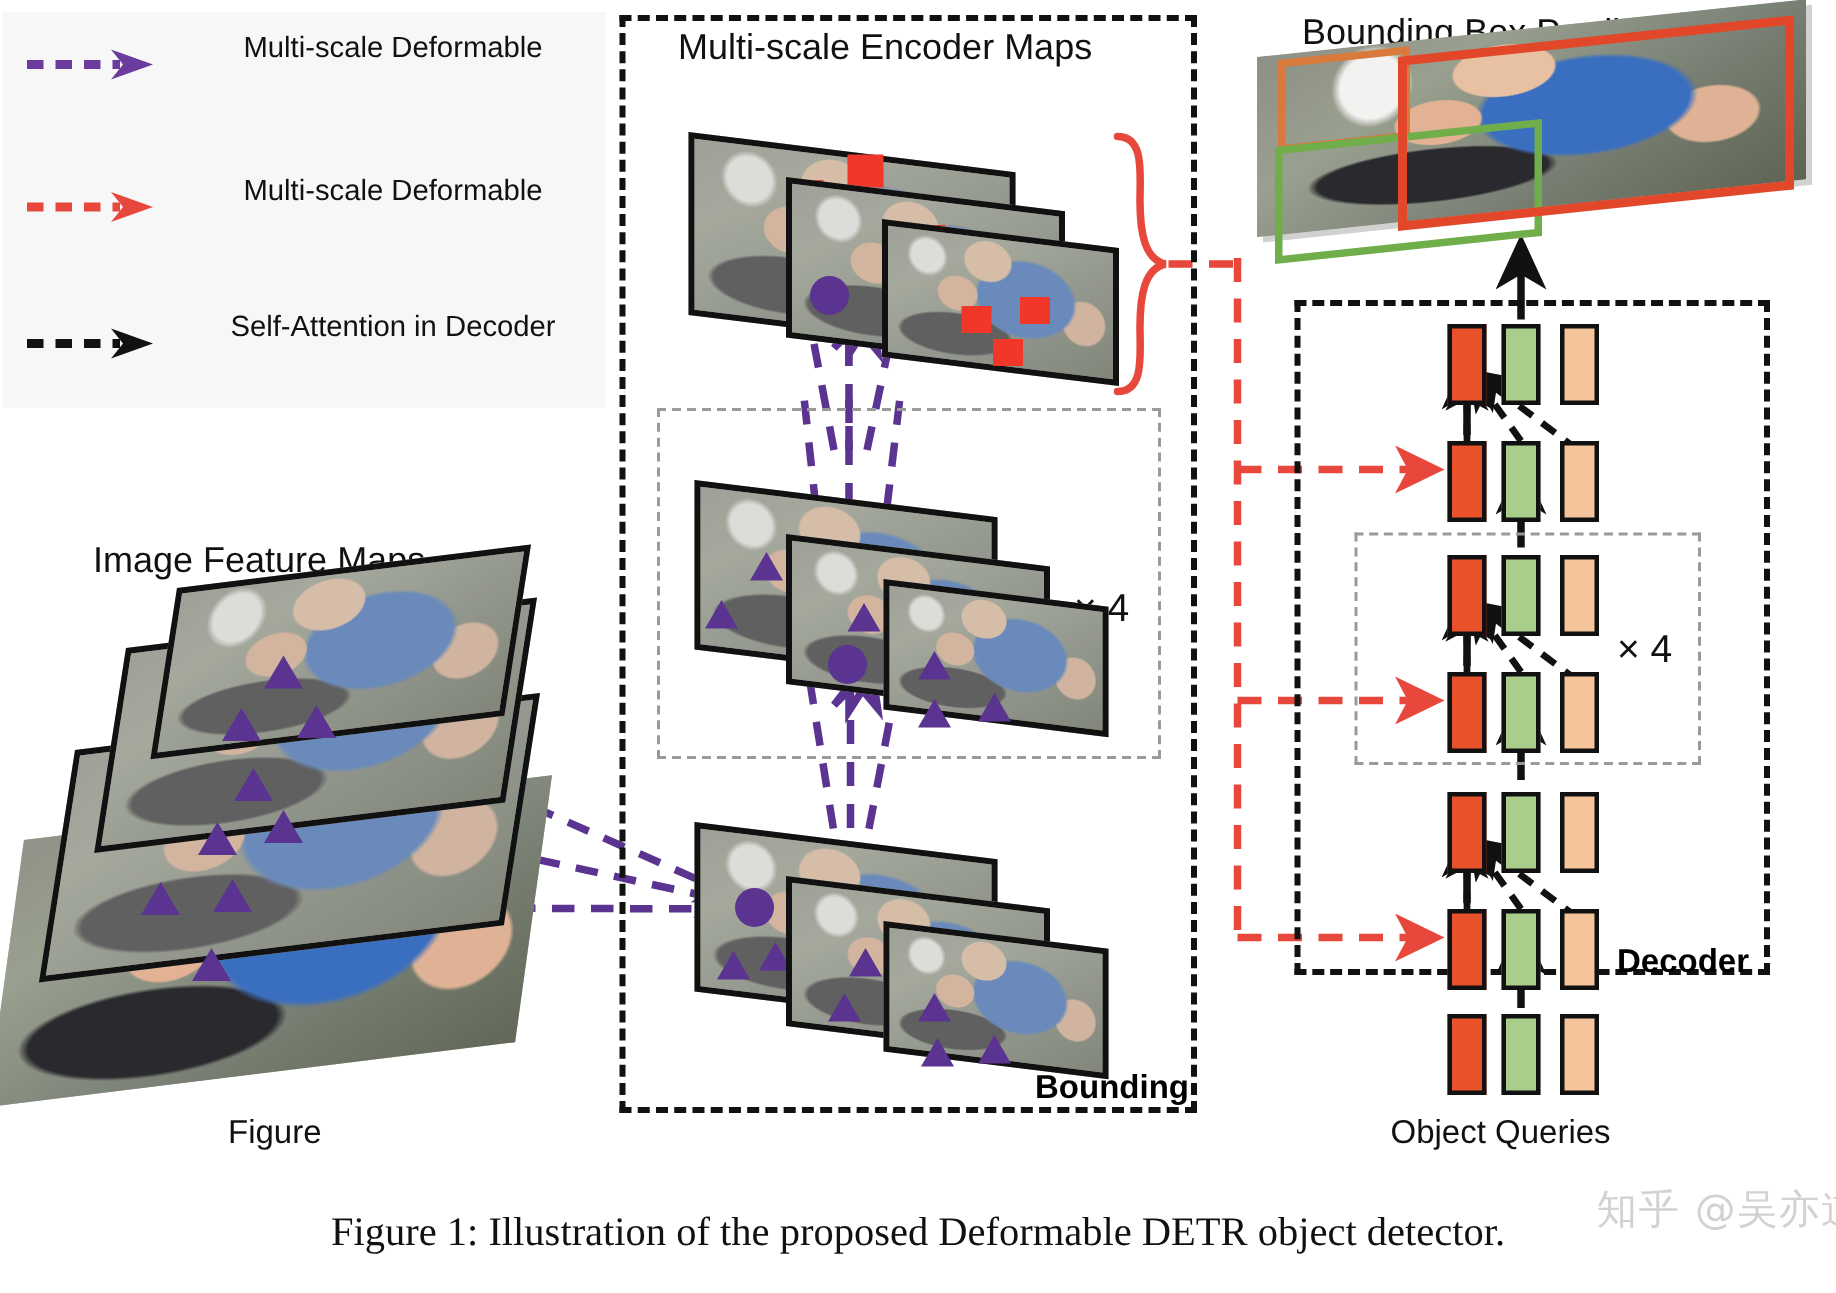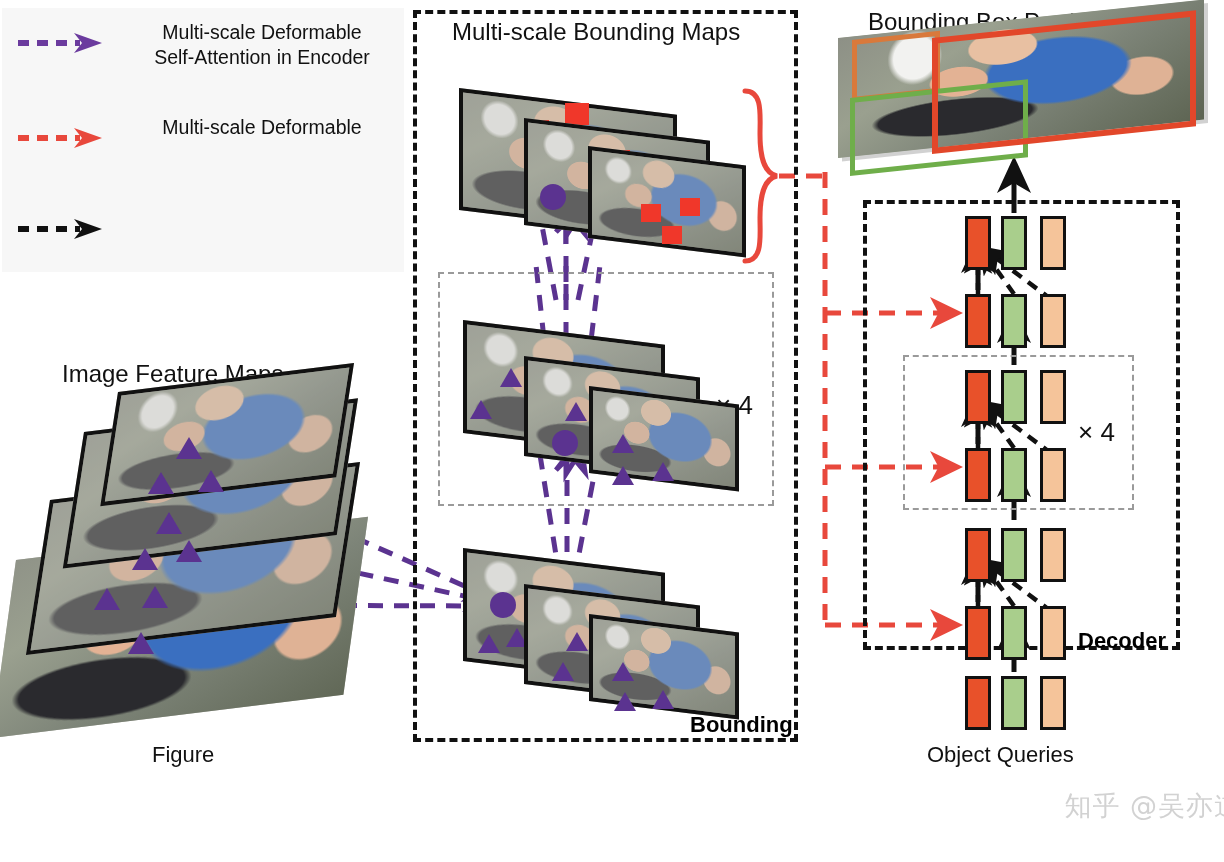--- a/index.html
+++ b/index.html
@@ -152,40 +152,40 @@
 
   <div id="legend" class="abs">
 
     <div class="leg-row" style="top:12px;">
       <svg class="leg-arrow" style="top:12px;" viewBox="0 0 92 22">
         <line x1="2" y1="11" x2="64" y2="11" stroke="#6b3b9e" stroke-width="6" stroke-dasharray="11 8"></line>
         <path d="M58,1 L86,11 L58,21 L66,11 Z" fill="#6b3b9e"></path>
       </svg>
       <div class="leg-text" style="top:0px;">
         <div>Multi-scale Deformable</div>
-        <div>Self-Attention in Encoder</div>
       </div>
     </div>
 
     <div class="leg-row" style="top:107px;">
       <svg class="leg-arrow" style="top:12px;" viewBox="0 0 92 22">
         <line x1="2" y1="11" x2="64" y2="11" stroke="#e8483c" stroke-width="6" stroke-dasharray="11 8"></line>
         <path d="M58,1 L86,11 L58,21 L66,11 Z" fill="#e8483c"></path>
       </svg>
       <div class="leg-text" style="top:0px;">
         <div>Multi-scale Deformable</div>
       </div>
     </div>
 
     <div class="leg-row" style="top:198px;">
       <svg class="leg-arrow" style="top:12px;" viewBox="0 0 92 22">
         <line x1="2" y1="11" x2="64" y2="11" stroke="#111111" stroke-width="6" stroke-dasharray="11 8"></line>
         <path d="M58,1 L86,11 L58,21 L66,11 Z" fill="#111111"></path>
       </svg>
       <div class="leg-text" style="top:0px;">
+        <div>Self-Attention in Decoder</div>
       </div>
     </div>
   </div>
 
   <div class="title" style="left:62px;top:360px;">Image Feature Maps</div>
 
   <div class="tile opaque" style="left:16px;top:560px;width:352px;height:175px;
               transform:skewY(-7deg) skewX(-8deg);transform-origin:left top;border-width:0;">
     <div class="img photo"></div>
   </div>
@@ -212,21 +212,21 @@
   </div>
   <div class="tri" style="left:176px;top:437px;"></div>
   <div class="tri" style="left:148px;top:472px;"></div>
   <div class="tri" style="left:198px;top:470px;"></div>
 
   <div class="sublabel" style="left:152px;top:742px;">Figure</div>
 
   <div class="dashbox black" style="left:413px;top:10px;width:385px;height:732px;"></div>
   <div class="boldlabel" style="left:690px;top:712px;">Bounding</div>
 
-  <div class="title" style="left:452px;top:18px;">Multi-scale Bounding Maps</div>
+  <div class="title" style="left:452px;top:18px;">Multi-scale Encoder Maps</div>
 
   <div class="tile" style="left:459px;top:88px;width:218px;height:122px;
               transform:skewY(7deg);transform-origin:left top;">
     <div class="img photo"></div>
   </div>
   <div class="rsq" style="left:565px;top:103px;"></div>
   <div class="rsq" style="left:525px;top:120px;"></div>
 
   <div class="tile" style="left:524px;top:118px;width:186px;height:107px;
               transform:skewY(7deg);transform-origin:left top;">
@@ -336,14 +336,15 @@
   <div class="qbox" style="left:1001px;top:606px;background:#a9ce8c;"></div>
   <div class="qbox" style="left:1040px;top:606px;background:#f5c49a;"></div>
 
   <div class="qbox" style="left:965px;top:676px;background:#e8512a;"></div>
   <div class="qbox" style="left:1001px;top:676px;background:#a9ce8c;"></div>
   <div class="qbox" style="left:1040px;top:676px;background:#f5c49a;"></div>
 
   <div class="sublabel" style="left:927px;top:742px;">Object Queries</div>
 
   <div id="watermark">知乎 @吴亦道</div>
+  <div id="caption">Figure 1: Illustration of the proposed Deformable DETR object detector.</div>
 
 </div>
 
 </body></html>

